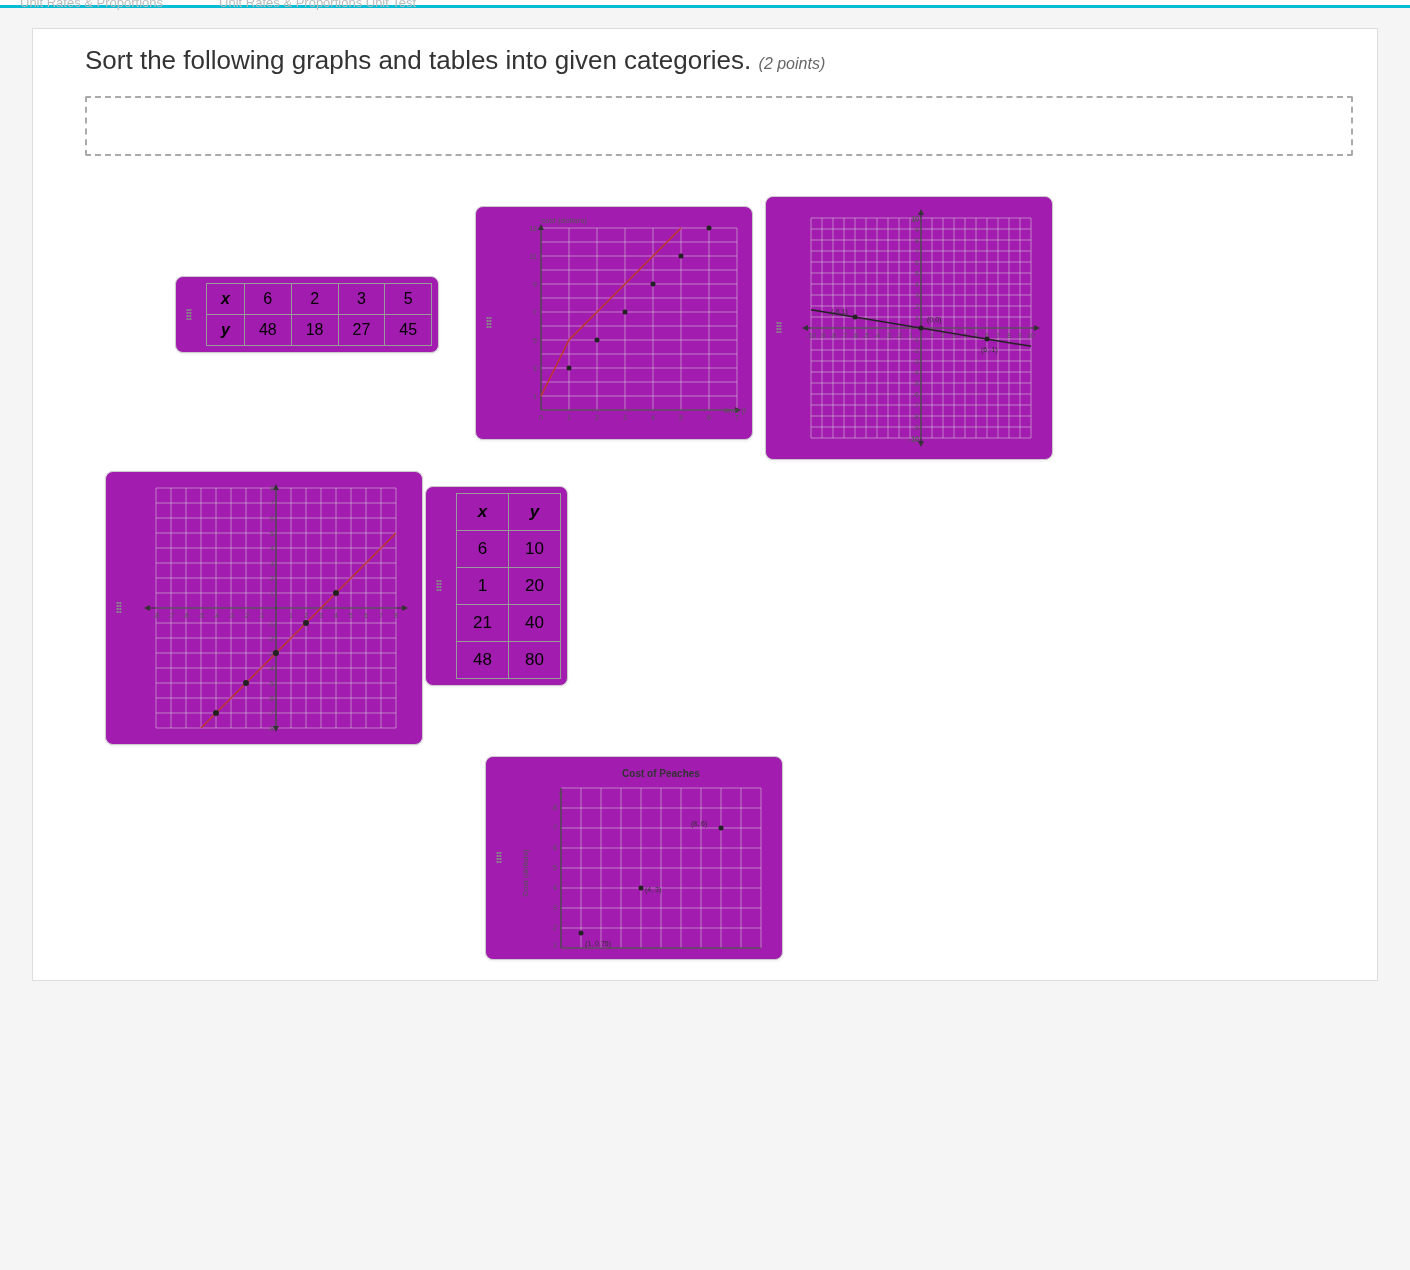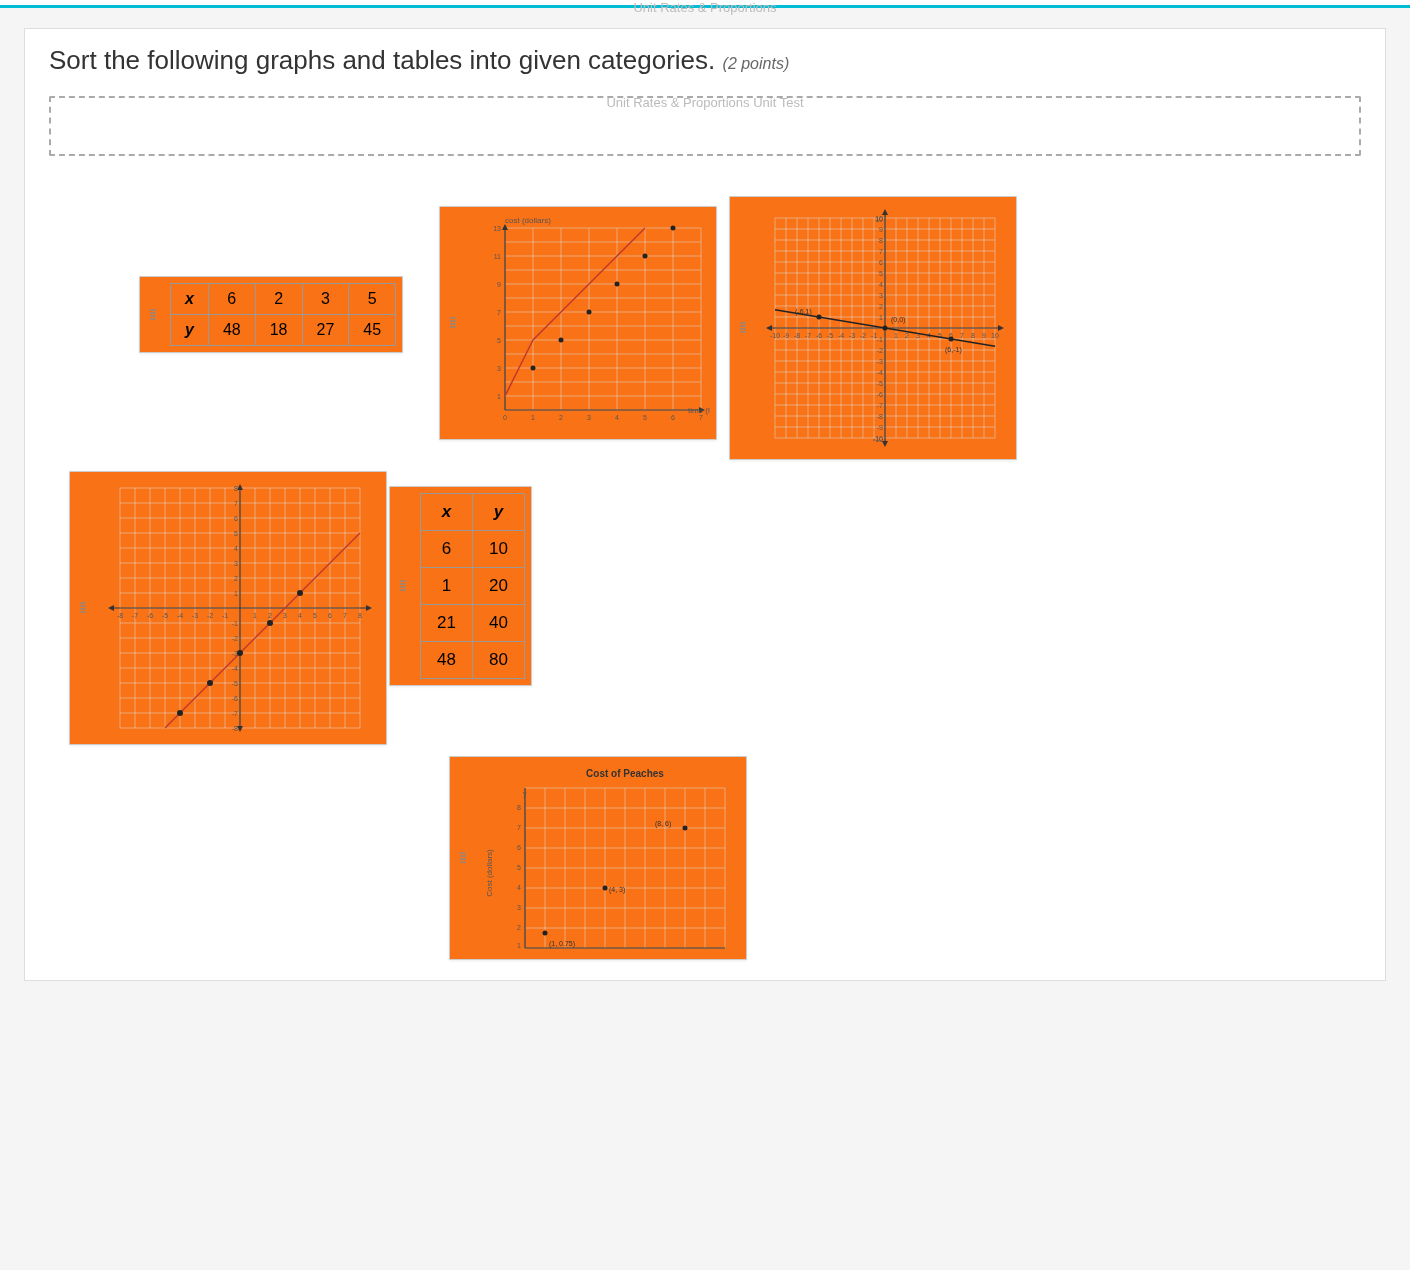--- a/index.html
+++ b/index.html
@@ -1,27 +1,27 @@
 <!DOCTYPE html>
 <html><head>
 <meta charset="utf-8">
 <style>
   * { box-sizing: border-box; margin: 0; padding: 0; }
   body { font-family: Arial, sans-serif; background: #f5f5f5; width: 1410px; }
-  .top-bar { background: #fff; border-bottom: 3px solid #00bcd4; padding: 0 20px; height: 8px; display:flex; align-items:center; color:#bbb; font-size:13px; gap:80px;flex-direction:column;}
-  .question-wrap { background: #fff; margin: 20px 24px; border: 1px solid #ddd; }
+  .top-bar { background: #fff; border-bottom: 3px solid #00bcd4; padding: 0 20px; height: 8px; display:flex; align-items:center; color:#bbb; font-size:13px; gap:56px;}
+  .question-wrap { background: #fff; margin: 20px 32px; border: 1px solid #ddd; padding-left: 28px; }
   .question-title { font-size: 26px; padding: 16px 24px 10px; color: #333; }
   .question-title .points { font-size: 16px; color: #666; font-style: italic; }
   .content { padding: 10px 24px 24px; }
   .drop-row { display: flex; gap: 16px; }
   .drop-col { flex: 1; }
   .drop-header { text-align: center; font-weight: bold; font-size: 16px; padding: 8px 0 10px; color:#333;}
   .drop-zone { border: 2px dashed #aaa; min-height: 60px; border-radius: 2px; }
   .items-area { margin-top: 40px; position: relative; min-height: 760px; }
-  .draggable { position: absolute; background: #f97316; border: 1px solid #ccc; border-radius: 1px; display: flex; align-items: center; box-shadow: 0 1px 3px rgba(0,0,0,0.08); }
+  .draggable { position: absolute; background: #a21caf; border: 1px solid #ccc; border-radius: 8px; display: flex; align-items: center; box-shadow: 0 1px 3px rgba(0,0,0,0.08); }
   .drag-handle { width: 24px; display: flex; align-items: center; justify-content: center; align-self: stretch; color: #888; font-size: 14px; cursor: grab; }
   .drag-handle::before { content: "⁞⁞"; letter-spacing: -2px; font-weight:bold;}
   .item-content { padding: 6px; }
   
   
   .tbl1 { border-collapse: collapse; }
   .tbl1 th, .tbl1 td { border: 1px solid #999; padding: 6px 14px; text-align: center; font-size: 16px; }
   .tbl1 .hdr { font-weight: bold; font-style: italic; }
   
   

